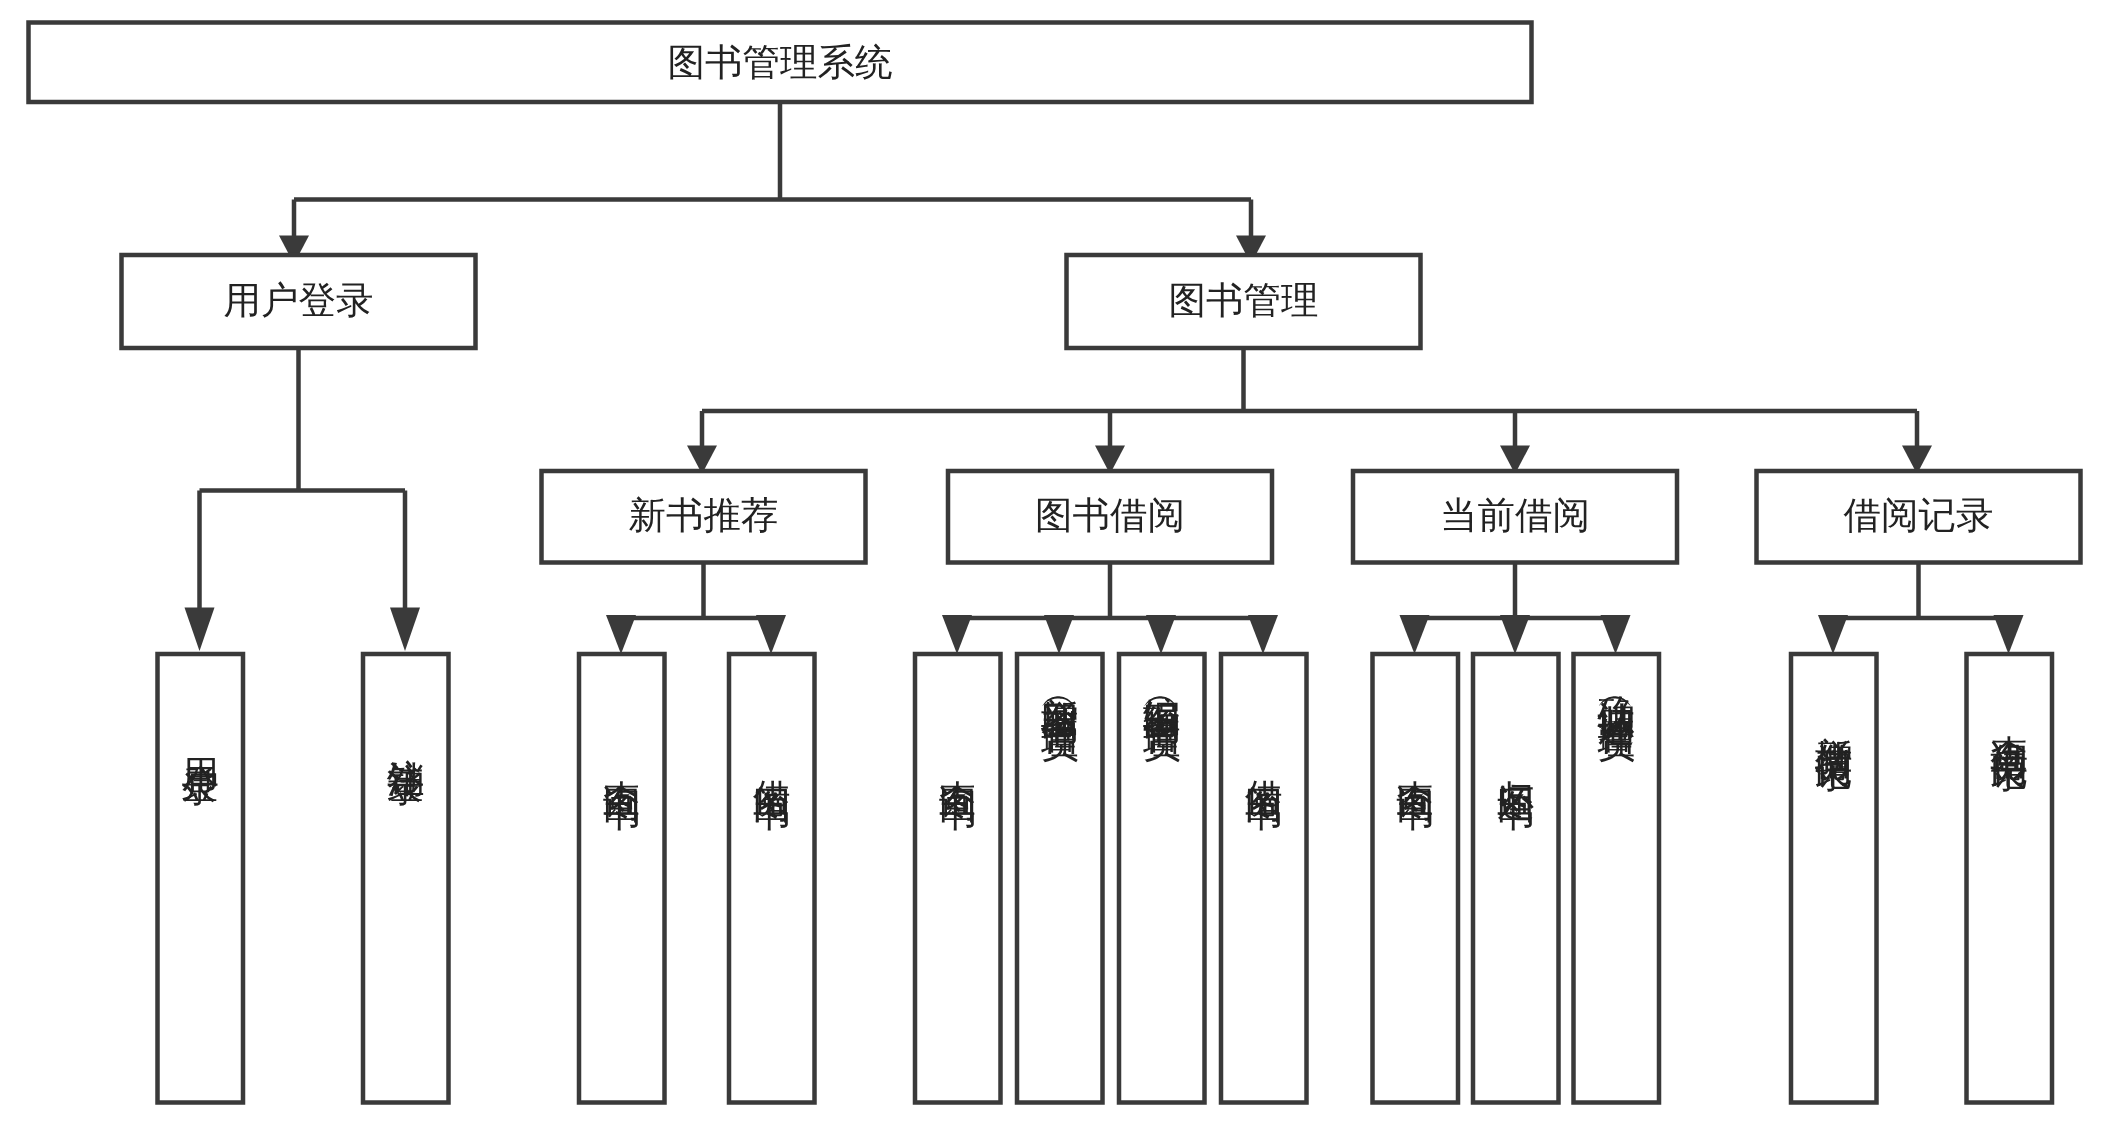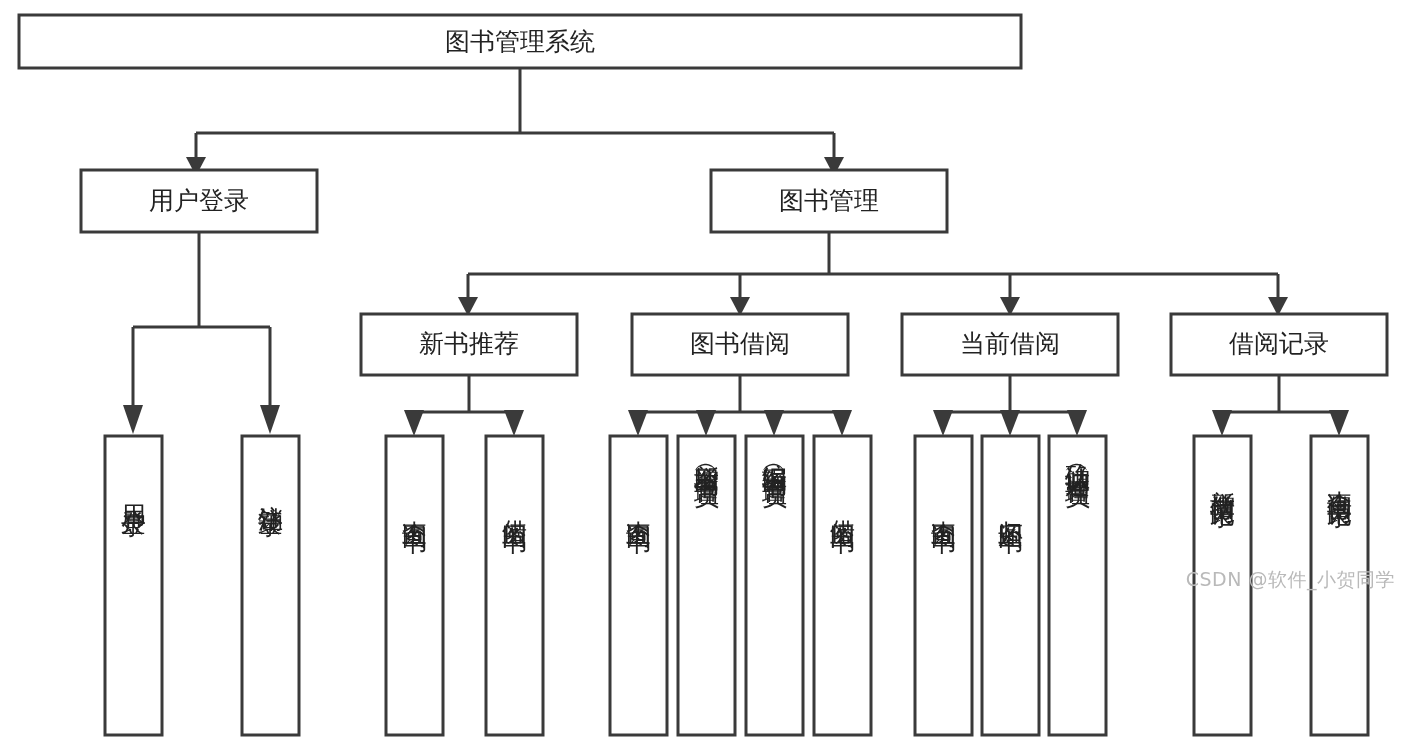--- a/index.html
+++ b/index.html
@@ -244,14 +244,13 @@
   <div class="leaf-label-wrap" style="left:1049px; top:444px; width:57px; height:291px;">
     <span class="leaf-label">确认归还（管理员）</span>
   </div>
   <div class="leaf-label-wrap" style="left:1194px; top:470px; width:57px; height:265px;">
     <span class="leaf-label">新增借阅记录</span>
   </div>
   <div class="leaf-label-wrap" style="left:1311px; top:470px; width:57px; height:265px;">
     <span class="leaf-label">查询借阅记录</span>
   </div>
 
-  <div id="watermark">CSDN @软件_小贺同学</div>
 </div>
 
 </body></html>

